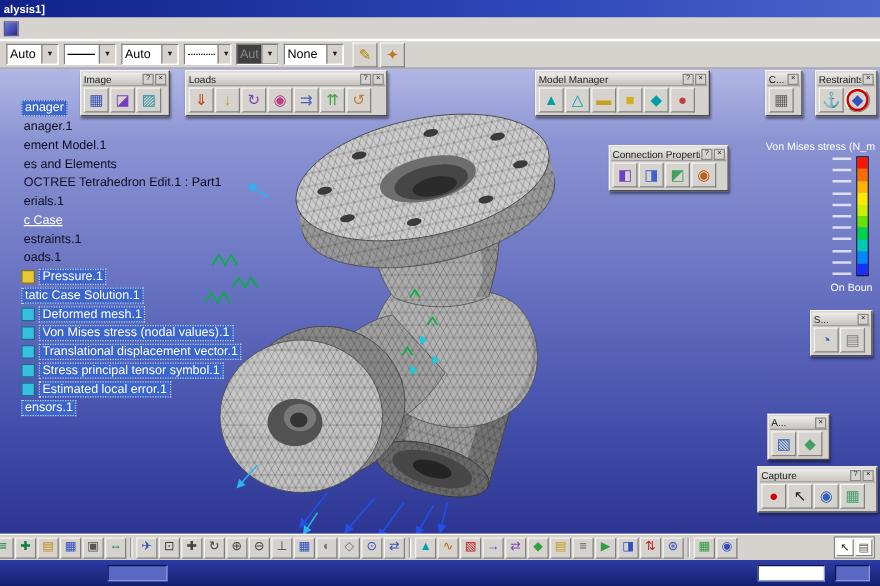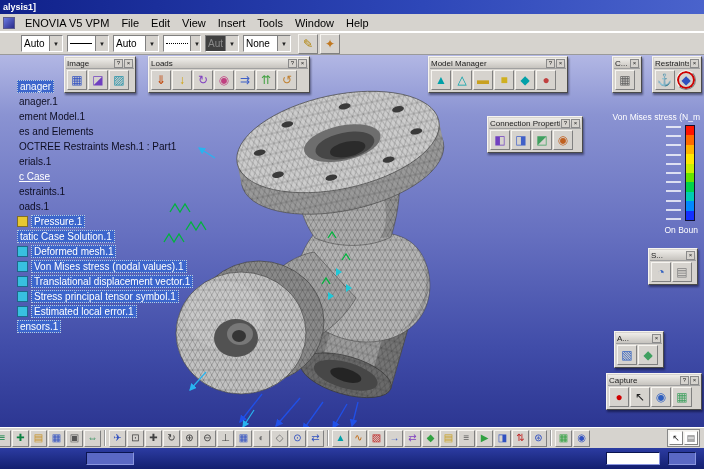--- a/index.html
+++ b/index.html
@@ -9,21 +9,21 @@
   
   #titlebar{position:absolute;left:0;top:0;width:704px;height:14px;
     background:linear-gradient(90deg,#10218a,#2e47b8 60%,#4a63cc);color:#fff;
     font-size:9px;line-height:14px;padding-left:3px;font-weight:bold;}
   #menubar{position:absolute;left:0;top:14px;width:704px;height:18px;background:#d6d3ce;
     display:flex;align-items:center;gap:1px;padding-left:3px;border-bottom:1px solid #fff;}
   .appicon{width:12px;height:12px;margin-right:3px;border:1px solid #5a5a8a;
     background:linear-gradient(135deg,#6a7ae0,#2a2a8a);}
   .menu-item{padding:1px 6px;color:#000;font-size:11px;white-space:nowrap;}
   #combobar{position:absolute;left:0;top:32px;width:704px;height:23px;background:#d6d3ce;
-    display:flex;align-items:center;gap:4px;padding-left:21px;border-top:1px solid #fff;
+    display:flex;align-items:center;gap:4px;padding-left:5px;border-top:1px solid #fff;
     border-bottom:1px solid #9a9a9a;}
   #combos{display:flex;gap:4px;align-items:center;}
   .combo{height:17px;background:#fff;border:1px solid;border-color:#808080 #fff #fff #808080;
     display:flex;align-items:center;font-size:10px;overflow:hidden;}
   .combo.disabled{background:#404040;}
   .combo.disabled .val{color:#8a8a8a;}
   .combo .val{flex:1;padding:0 2px;white-space:nowrap;display:flex;align-items:center;}
   .combo .drop{width:13px;height:15px;background:#d6d3ce;border-left:1px solid #808080;
     display:flex;align-items:center;justify-content:center;font-size:6px;color:#222;flex:none;}
   #combos .combo:nth-child(1){width:42px}
@@ -104,30 +104,20 @@
 <body>
 
 <div id="app">
 
   <div id="titlebar">
     <span>alysis1]</span>
   </div>
 
   <div id="menubar">
     <span class="appicon"></span>
-    <span id="menu-items" style="display:flex">
-        <span class="menu-item">ENOVIA V5 VPM</span>
-        <span class="menu-item">File</span>
-        <span class="menu-item">Edit</span>
-        <span class="menu-item">View</span>
-        <span class="menu-item">Insert</span>
-        <span class="menu-item">Tools</span>
-        <span class="menu-item">Window</span>
-        <span class="menu-item">Help</span>
-      </span>
   </div>
 
   <div id="combobar">
     <span id="combos">
         <span class="combo">
           <span class="val">Auto</span>
           <span class="drop">▼</span>
         </span>
         <span class="combo">
           <span class="val">
@@ -271,21 +261,21 @@
       <div class="tree-row">
         <span class="tlabel">anager.1</span>
       </div>
       <div class="tree-row">
         <span class="tlabel">ement Model.1</span>
       </div>
       <div class="tree-row">
         <span class="tlabel">es and Elements</span>
       </div>
       <div class="tree-row">
-        <span class="tlabel">OCTREE Restraints Mesh.1 : Part1</span>
+        <span class="tlabel">OCTREE Tetrahedron Edit.1 : Part1</span>
       </div>
       <div class="tree-row">
         <span class="tlabel">erials.1</span>
       </div>
       <div class="tree-row link">
         <span class="tlabel">c Case</span>
       </div>
       <div class="tree-row">
         <span class="tlabel">estraints.1</span>
       </div>

